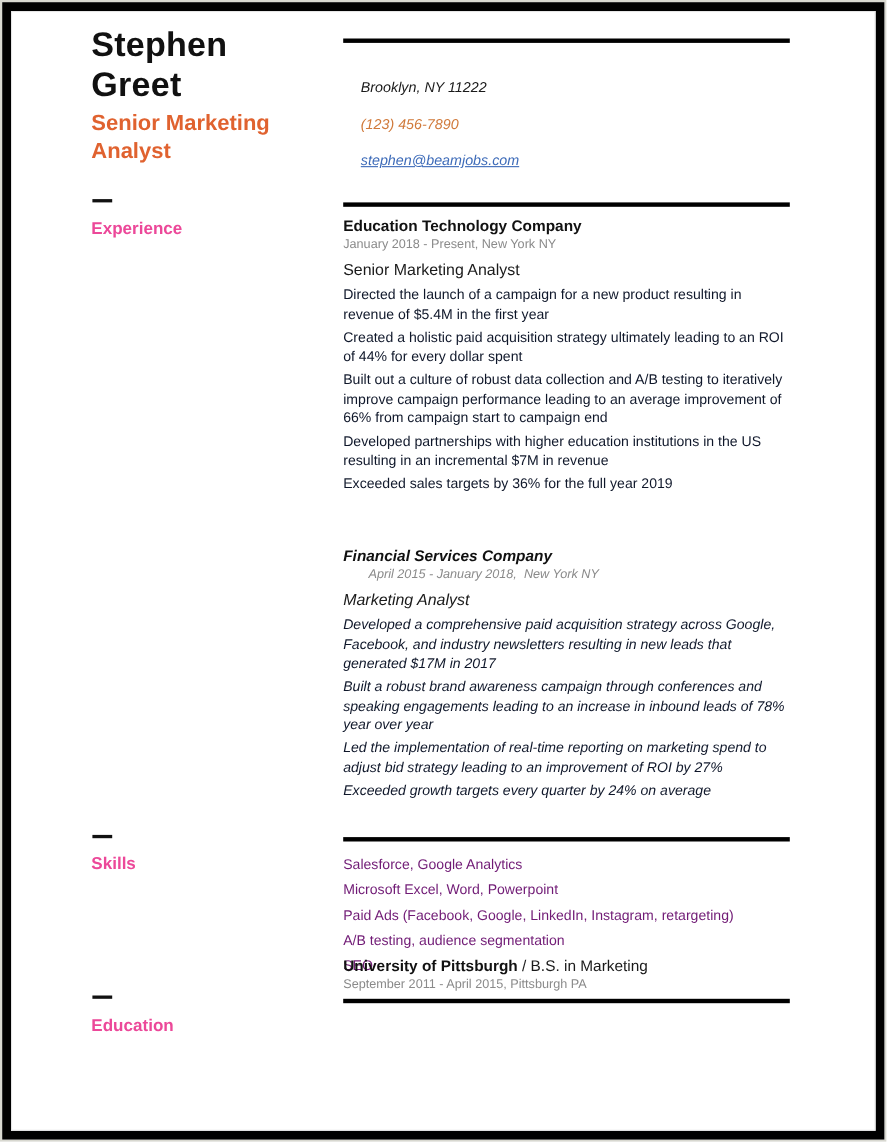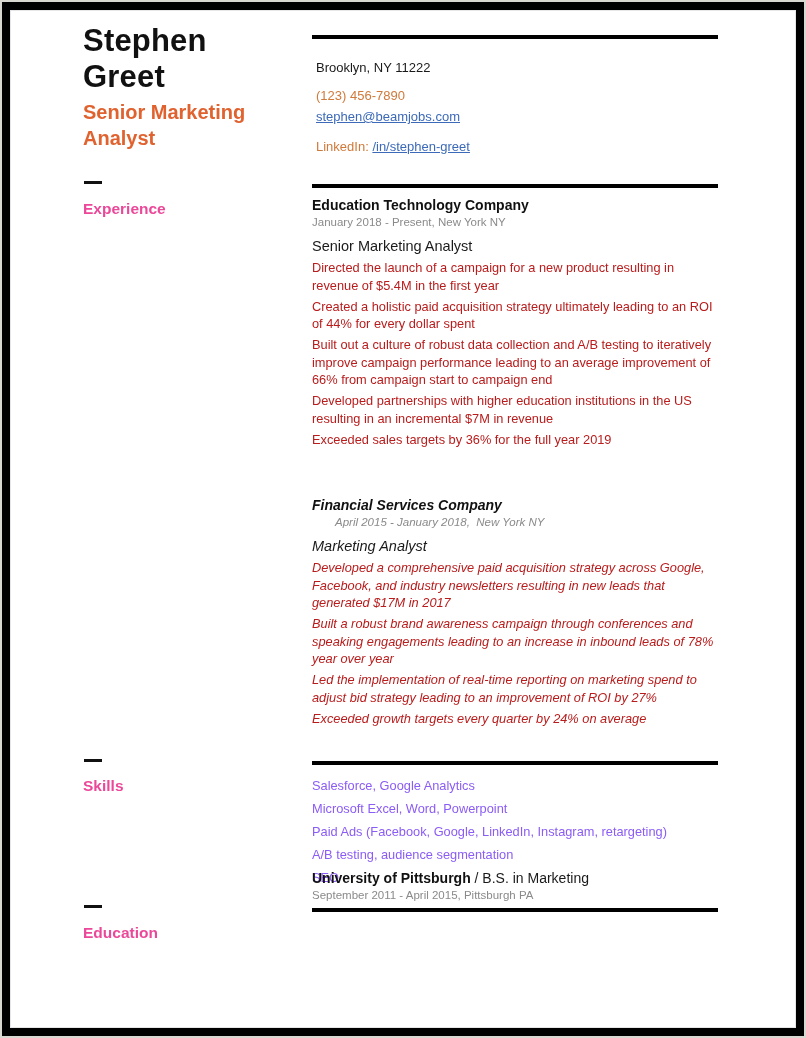--- a/index.html
+++ b/index.html
@@ -83,21 +83,21 @@
       height: 4px;
       background: #000000;
     }
     .right {
       position: absolute;
       left: 312px;
       width: 410px;
       font-size: 13px;
       line-height: 17px;
     }
-    .contact-line { margin: 4px; }
+    .contact-line { margin: 16px; font-style: italic; }
     .orange { color: #d0793a; }
     .link {
       color: #3c6ab8;
       text-decoration: underline;
     }
     .company {
       font-size: 14px;
       font-weight: bold;
       color: #111111;
       margin: 0;
@@ -112,29 +112,29 @@
     .role {
       font-size: 14.5px;
       color: #1a1a1a;
       margin: 7px 0 0 0;
       line-height: 19px;
     }
     .bullets { margin: 3px 0 0 0; padding: 0; list-style: none; }
     .bullets li {
       font-size: 12.8px;
       line-height: 17.5px;
-      color: #b91c1c;
+      color: #0f172a;
       margin: 0 0 3.5px 0;
     }
     .skills { margin: 0; padding: 0; list-style: none; }
     .skills li {
       font-size: 12.8px;
       line-height: 17px;
       margin: 0 0 6px 0;
-      color: #8b5cf6;
+      color: #701a75;
     }
     .edu-school { font-weight: bold; color: #111111; }
     .edu-degree { font-weight: normal; color: #1a1a1a; }
   </style>
 </head>
 <body>
 
 <div class="outer-frame"></div>
 <div class="black-frame">
 </div>
@@ -159,23 +159,20 @@
 
 <div class="section-dash" style="top:905px;"></div>
 <h3 class="section-title" style="top:924px;">Education</h3>
 
 <div class="rule" style="top:35px;"></div>
 <div class="right" style="top:55px;">
   <p class="contact-line">Brooklyn, NY 11222</p>
   <p class="contact-line orange" style="margin-top:11px;">(123) 456-7890</p>
   <p class="contact-line">
     <a class="link">stephen@beamjobs.com</a>
-  </p>
-  <p class="contact-line" style="margin-top:13px;">
-    <span class="orange">LinkedIn: </span><a class="link">/in/stephen-greet</a>
   </p>
 </div>
 
 <div class="rule" style="top:184px;"></div>
 
 <div class="right" style="top:196px;">
   <p class="company">Education Technology Company</p>
   <p class="dates">January 2018 - Present, New York NY</p>
   <p class="role">Senior Marketing Analyst</p>
   <ul class="bullets">

